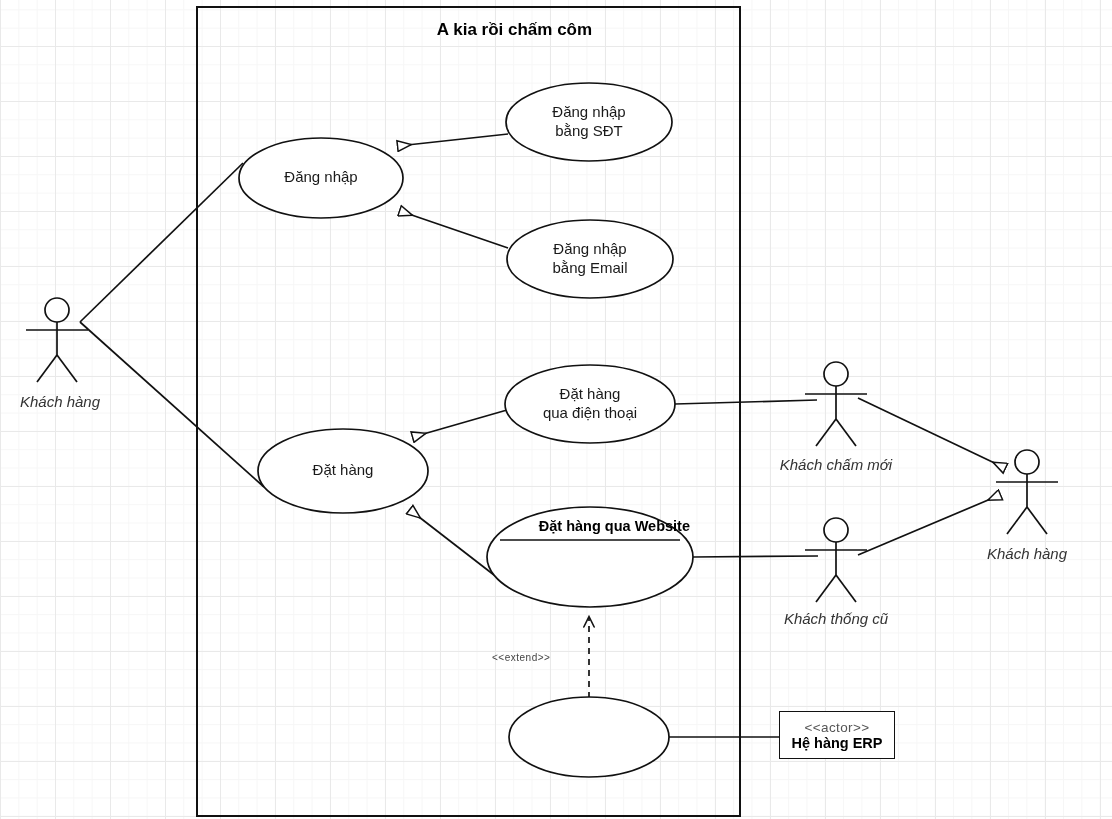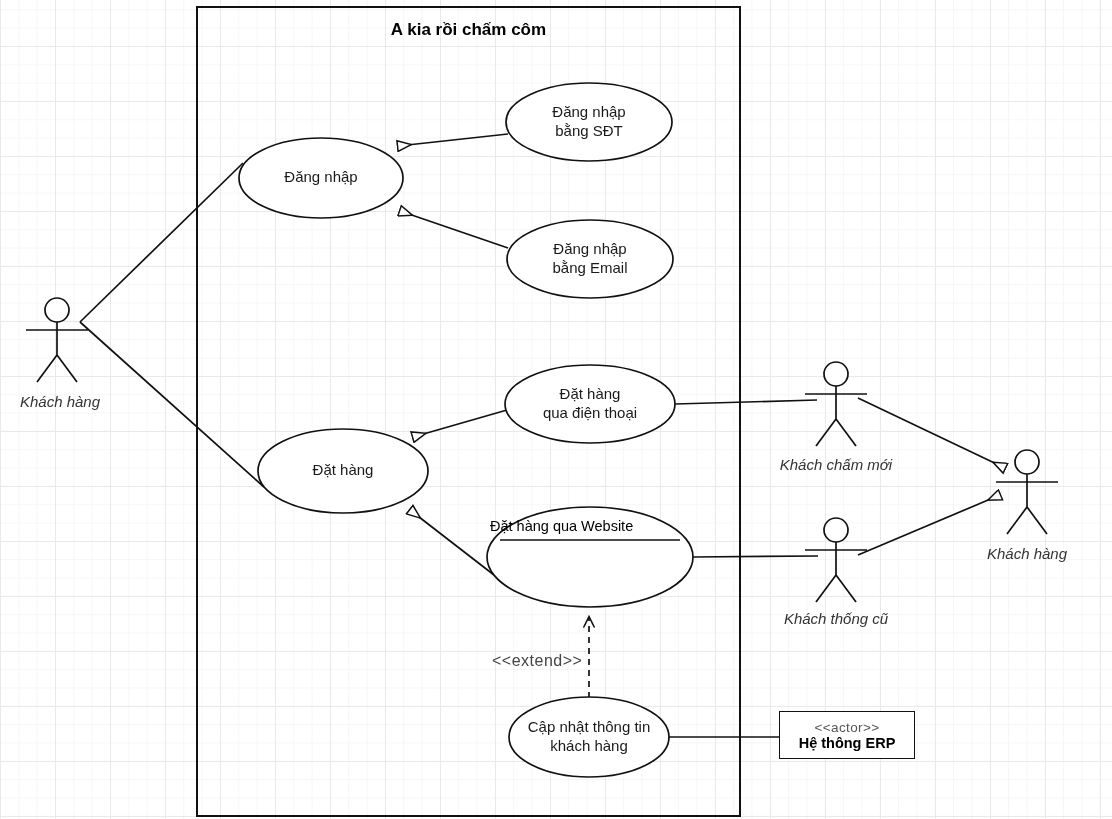--- a/index.html
+++ b/index.html
@@ -39,35 +39,36 @@
     font-style:italic;
     white-space:nowrap;
   }
   .sys-title{
     position:absolute;
     font-size:17px;
     font-weight:bold;
     color:#000000;
     text-align:center;
     white-space:nowrap;
+    padding-left:46px;
   }
   .rel-label{
     position:absolute;
-    font-size:16px;
+    font-size:10px;
     color:#444444;
     letter-spacing:0.5px;
     white-space:nowrap;
     text-align:center;
   }
   .ep-title{
     position:absolute;
     font-size:14.5px;
-    font-weight:normal;
+    font-weight:bold;
     color:#000000;
-    text-align:left;
+    text-align:right;
     white-space:nowrap;
   }
   .ep-body{
     position:absolute;
     font-size:14.5px;
     color:#1a1a1a;
     text-align:center;
     line-height:1.3;
     white-space:pre-line;
   }
@@ -174,30 +175,28 @@
   <div class="sys-title" style="left:197px;top:20px;width:543px;">A kia rồi chấm côm</div>
 
   <div class="uc-label" style="left:241px;top:168px;width:160px;">Đăng nhập</div>
   <div class="uc-label" style="left:509px;top:103px;width:160px;">Đăng nhập
 bằng SĐT</div>
   <div class="uc-label" style="left:510px;top:240px;width:160px;">Đăng nhập
 bằng Email</div>
   <div class="uc-label" style="left:263px;top:461px;width:160px;">Đặt hàng</div>
   <div class="uc-label" style="left:505px;top:385px;width:170px;">Đặt hàng
 qua điện thoại</div>
-  <div class="uc-label" style="left:499px;top:718px;width:180px;">Cập nhật thông tin
-khách hàng</div>
 
   <div class="ep-title" style="left:490px;top:518px;width:200px;">Đặt hàng qua Website</div>
 
   <div class="actor-label" style="left:0px;top:393px;width:120px;">Khách hàng</div>
   <div class="actor-label" style="left:756px;top:456px;width:160px;">Khách chấm mới</div>
   <div class="actor-label" style="left:756px;top:610px;width:160px;">Khách thống cũ</div>
   <div class="actor-label" style="left:957px;top:545px;width:140px;">Khách hàng</div>
 
   <div class="rel-label" style="left:492px;top:652px;">&lt;&lt;extend&gt;&gt;</div>
 
-  <div class="actor-box" style="left:779px;top:711px;width:136px;height:48px;">
+  <div class="actor-box" style="left:779px;top:711px;width:116px;height:48px;">
     <span class="ab-stereo">&lt;&lt;actor&gt;&gt;</span>
-    <span class="ab-name">Hệ thông ERP</span>
+    <span class="ab-name">Hệ hàng ERP</span>
   </div>
 
 </div>
 
 </body></html>

